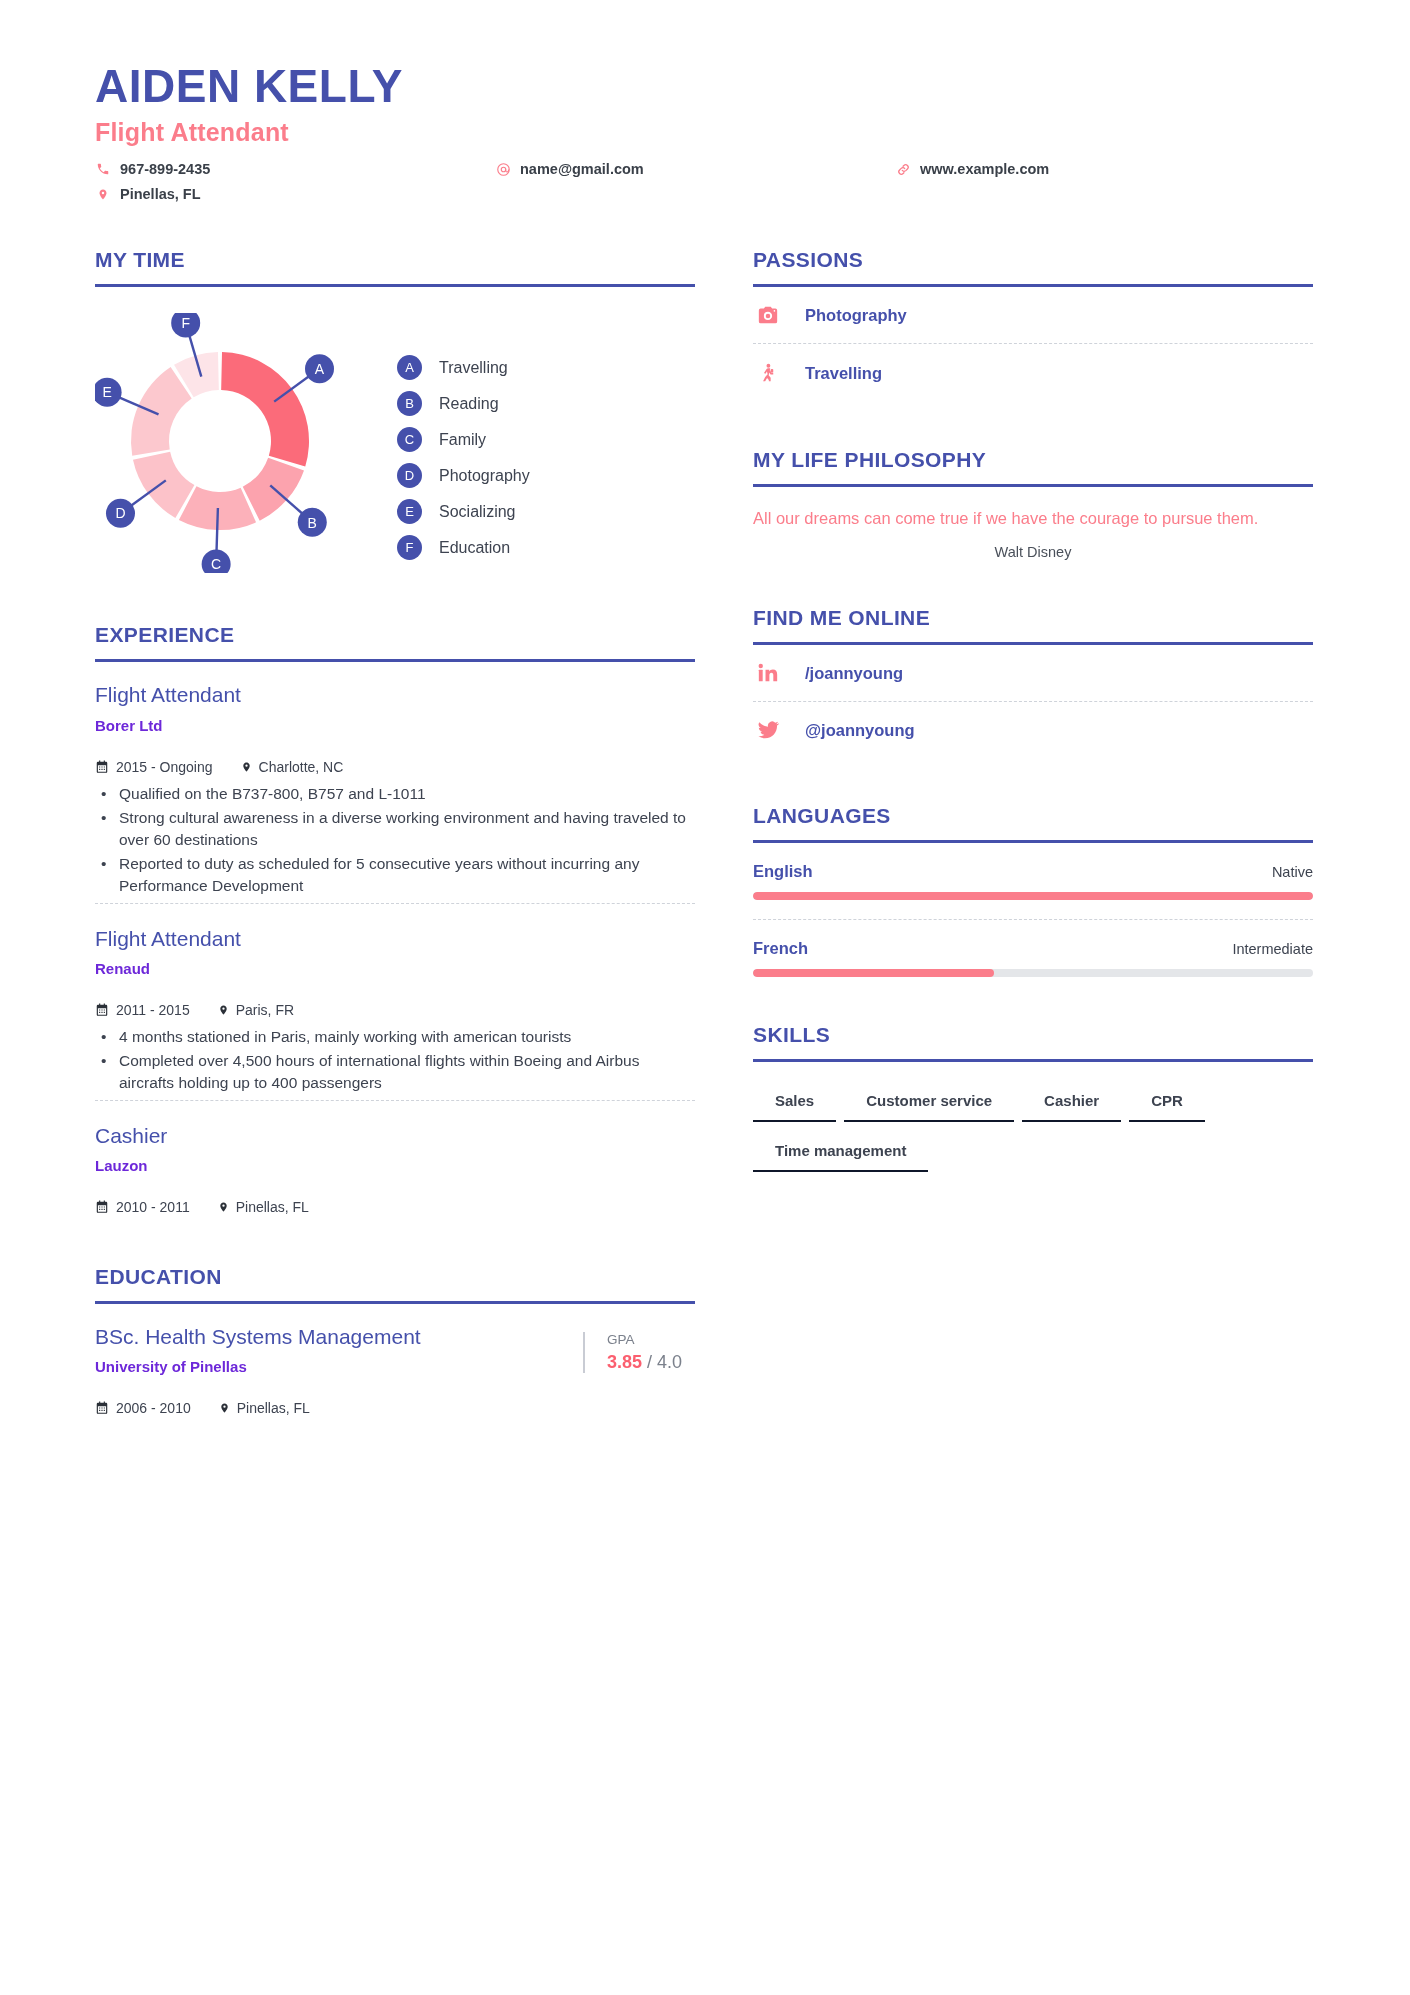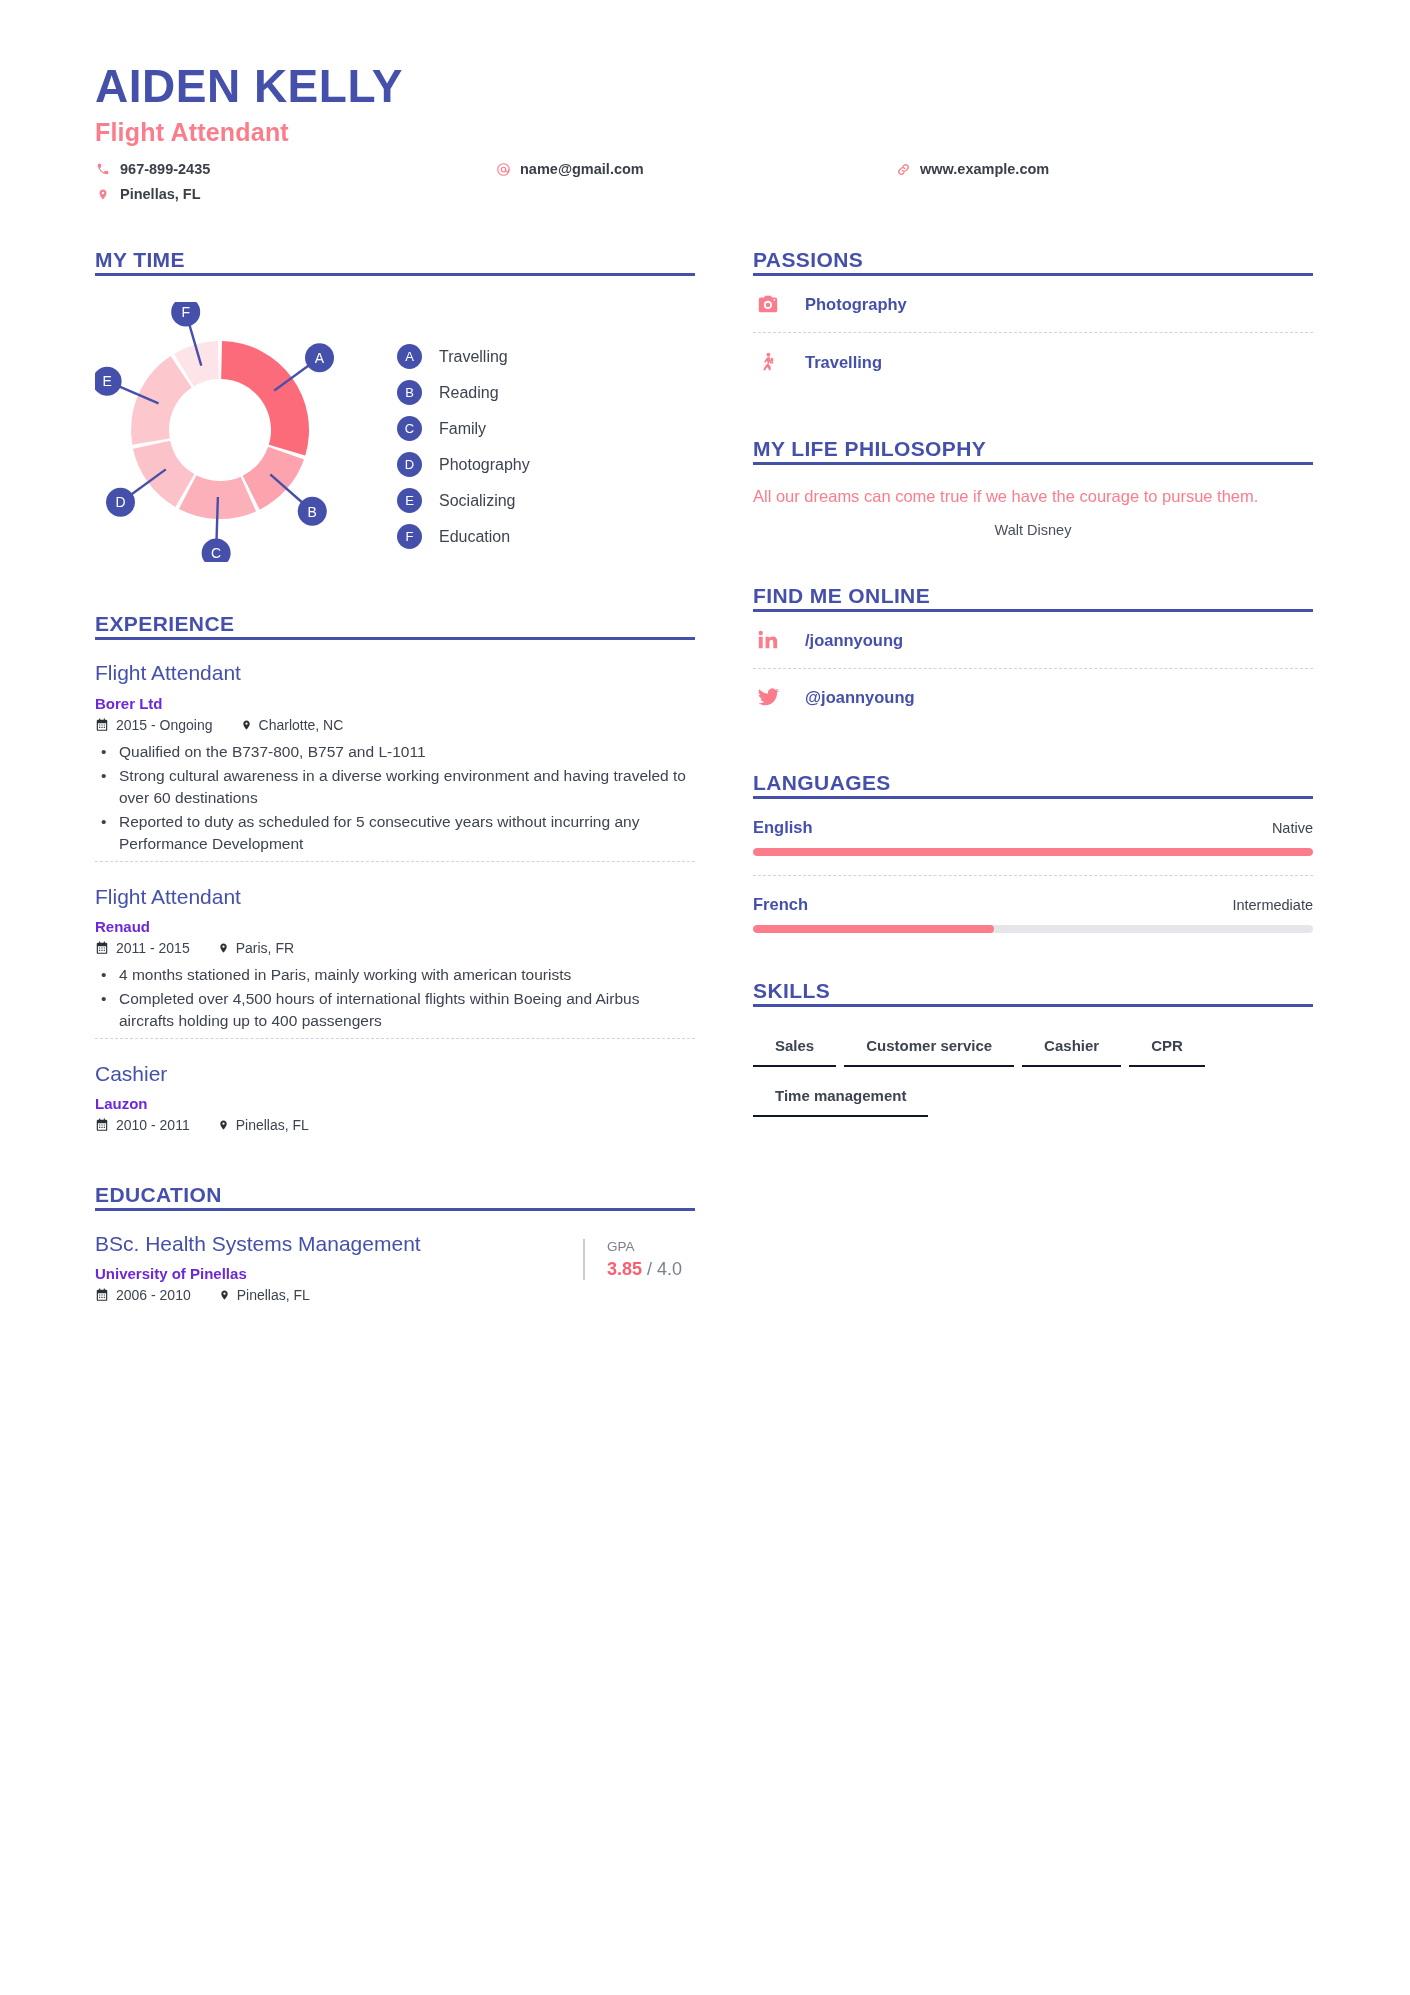--- a/index.html
+++ b/index.html
@@ -65,21 +65,21 @@
     align-items: flex-start;
   }
   .col-left  { width: 600px; flex: none; }
   .col-right { width: 560px; flex: none; }
 
   .sec-title {
     font-size: 21px;
     font-weight: 700;
     color: #4550ab;
     letter-spacing: 0.4px;
-    padding-bottom: 1px;
+    padding-bottom: 12px;
     border-bottom: 3.5px solid #4550ab;
   }
   .sec { margin-bottom: 0; }
   .sec + .sec { margin-top: 46px; }
 
   
   .chart-row {
     display: flex;
     align-items: flex-start;
     margin-top: 26px;
@@ -118,21 +118,21 @@
   .entry-org {
     font-size: 15px;
     font-weight: 700;
     color: #6d28d9;
     margin-top: 8px;
   }
   .entry-meta {
     display: flex;
     align-items: center;
     gap: 10px;
-    margin-top: 5px;
+    margin-top: 25px;
     font-size: 14px;
     color: #3d4350;
   }
   .entry-meta .mi {
     display: inline-flex;
     align-items: center;
     gap: 7px;
   }
   .entry-meta .mi + .mi { margin-left: 18px; }
   .entry-meta svg { display: block; fill: #2b3038; }

